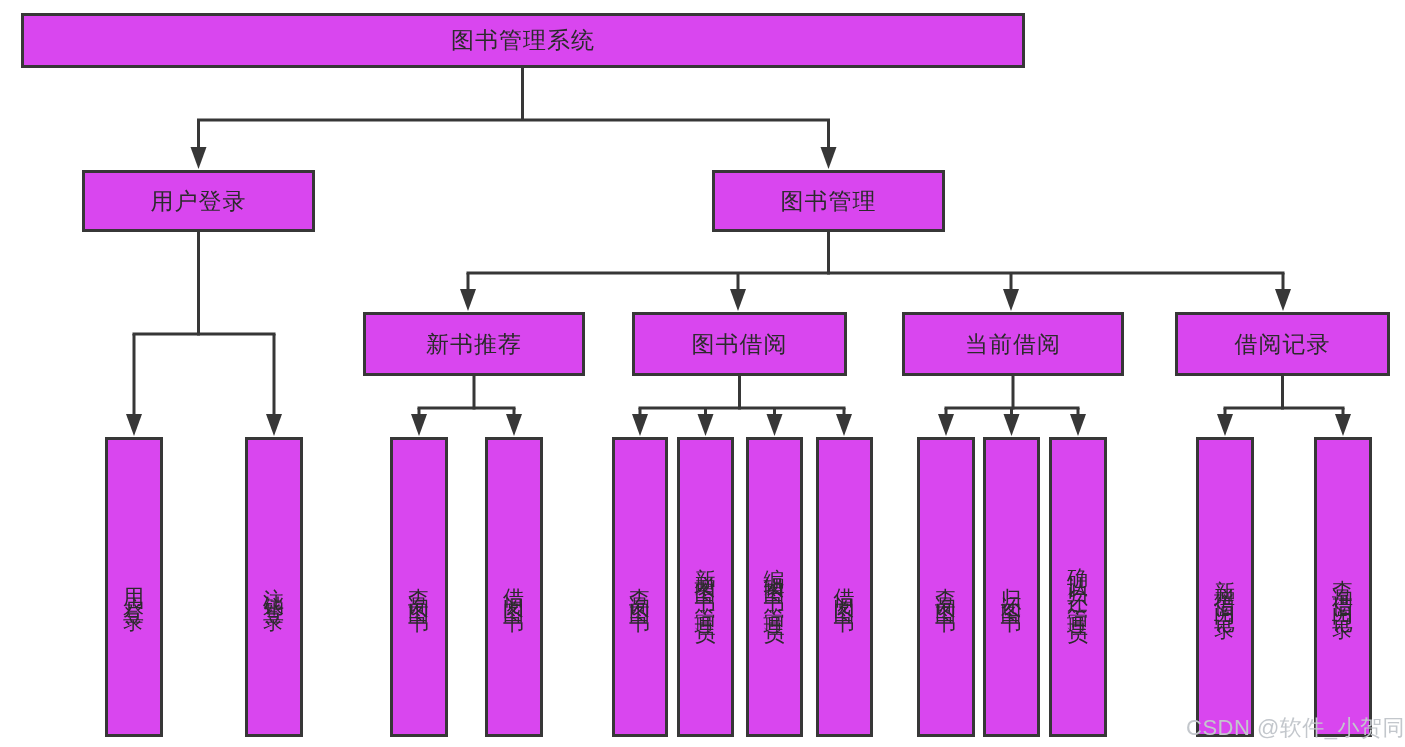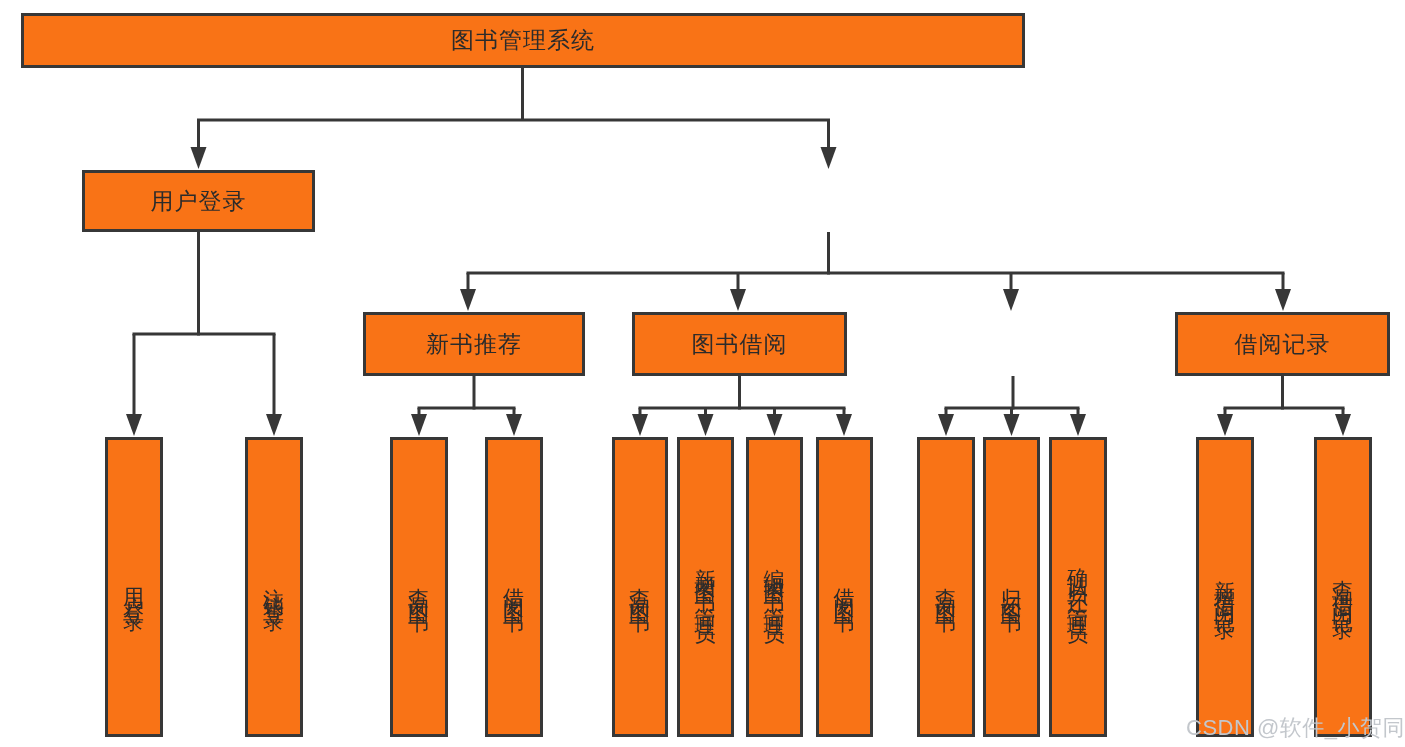--- a/index.html
+++ b/index.html
@@ -13,21 +13,21 @@
   }
   svg.connectors {
     position: absolute;
     left: 0; top: 0;
     width: 1405px; height: 747px;
     z-index: 1;
   }
   .node {
     position: absolute;
     box-sizing: border-box;
-    background: #f97316;
+    background: #d946ef;
     border: 3px solid #373737;
     color: #2b2b2b;
     display: flex;
     align-items: center;
     justify-content: center;
     z-index: 2;
   }
   .hbox { font-size: 23px; letter-spacing: 1px; }
   .vbox span {
     writing-mode: vertical-rl;
@@ -138,23 +138,25 @@
       <polygon points="1011.5,436 1003.5,414 1019.5,414"></polygon>
       <polygon points="1078,436 1070,414 1086,414"></polygon>
       <polygon points="1225,436 1217,414 1233,414"></polygon>
       <polygon points="1343,436 1335,414 1351,414"></polygon>
     </g>
   </svg>
 
   <div class="node hbox n-root">图书管理系统</div>
 
   <div class="node hbox n-user-login">用户登录</div>
+  <div class="node hbox n-book-mgmt">图书管理</div>
 
   <div class="node hbox n-book-borrow">图书借阅</div>
   <div class="node hbox n-new-book">新书推荐</div>
+  <div class="node hbox n-current">当前借阅</div>
   <div class="node hbox n-record">借阅记录</div>
 
   <div class="node vbox leaf n-u1">
     <span>用户登录</span>
   </div>
   <div class="node vbox leaf n-u2">
     <span>注销登录</span>
   </div>
 
   <div class="node vbox leaf n-n1">

